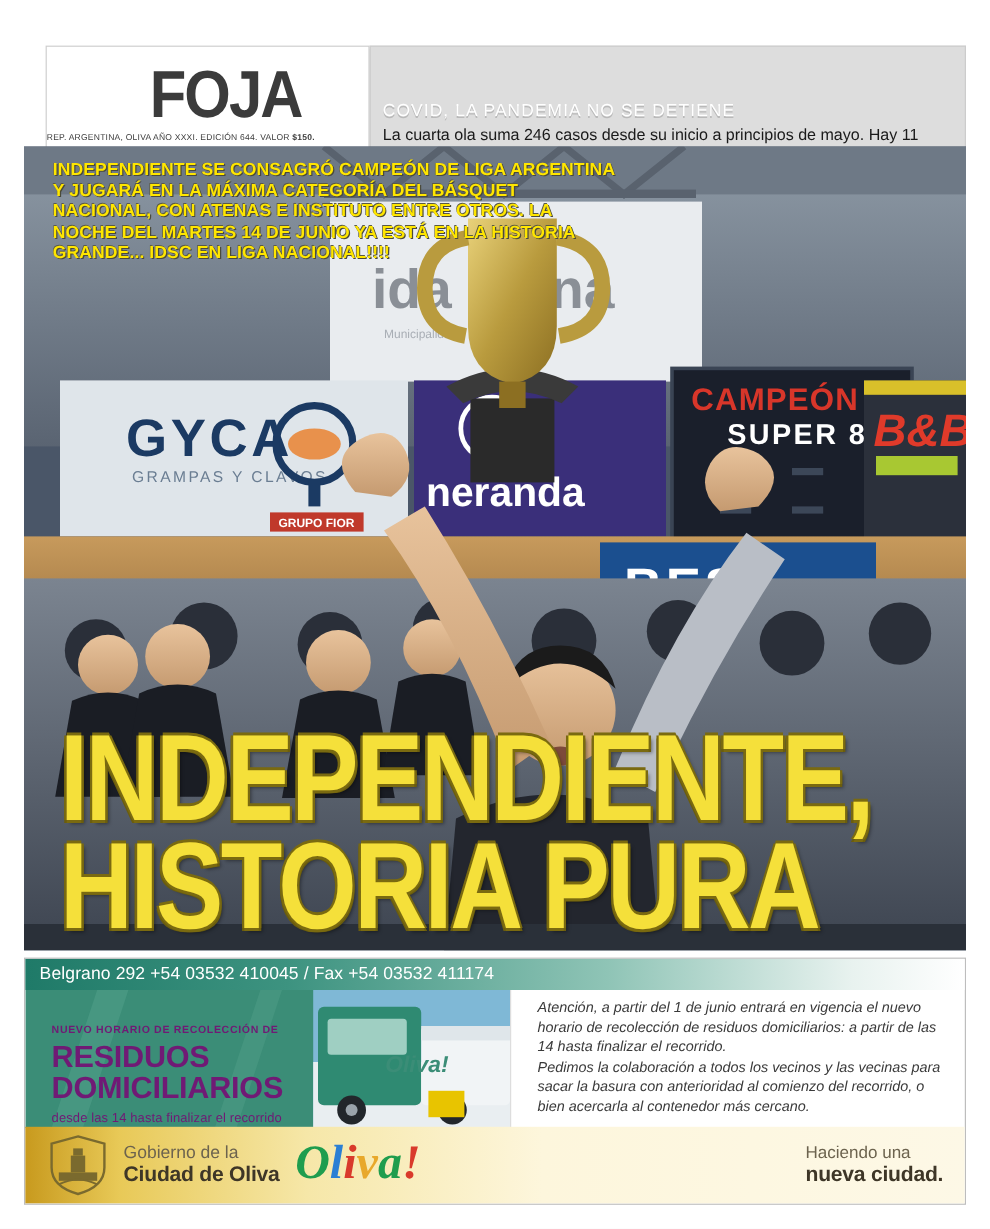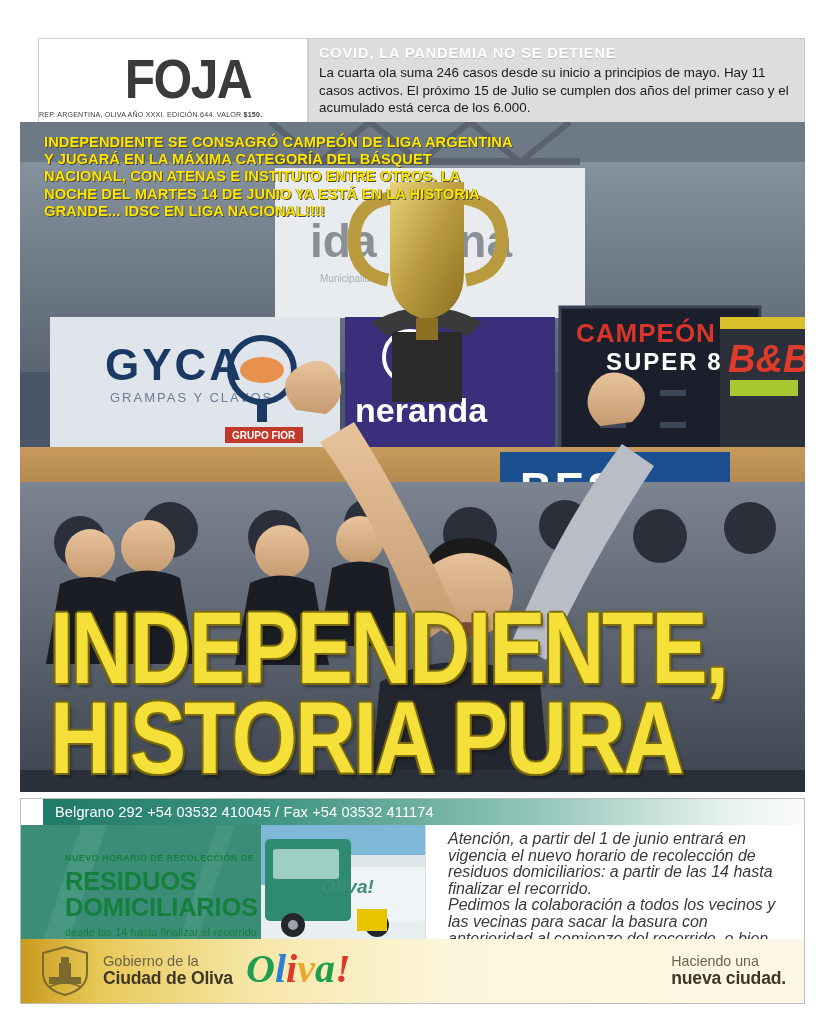--- a/index.html
+++ b/index.html
@@ -27,22 +27,22 @@
     position:absolute; bottom:4px; left:0; right:0; text-align:left;
     font-size:7.1px; color:#3b3b3b; letter-spacing:.2px; white-space:nowrap;
   }
   .mast-sub b { font-weight:bold; }
 
   .covid-box {
     position:absolute; left:288px; top:18px; width:497px; height:86px;
     background:#dddddd; border:1px solid #cccccc; padding:6px 8px 0 10px;
   }
   .covid-kicker {
-    font-weight:bold; font-size:14.5px; color:#ffffff; letter-spacing:.9px;
-    line-height:17px; text-shadow:0 1px 0 rgba(150,150,150,.5);
+    font-weight:normal; font-size:14.5px; color:#ffffff; letter-spacing:.9px;
+    line-height:17px; text-shadow:0 1px 0 rgba(150,150,150,.5);margin-top:40px;
   }
   .covid-body {
     font-size:13.4px; color:#1a1a1a; line-height:17.6px; margin-top:2px;
   }
 
   
   .photo {
     position:absolute; left:20px; top:122px; width:785px; height:670px;
     overflow:hidden; background:#4a5668;
   }
@@ -69,32 +69,32 @@
       2px 2px 0 #6b5d0d, -2px 2px 0 #6b5d0d, 3px 3px 3px rgba(0,0,0,.4);
   }
   .headline .l1 { font-size:84px; line-height:76px; transform:scaleY(1.22); transform-origin:left bottom; display:block; }
   .headline .l2 { font-size:84px; line-height:76px; transform:scaleY(1.22); transform-origin:left bottom; display:block; margin-top:14px; }
 
   
   .ad { position:absolute; left:20px; top:798px; width:785px; height:206px; border:1px solid #bdbdbd; background:#fff; overflow:hidden; }
   .ad-bar {
     position:absolute; left:0; top:0; width:100%; height:26px;
     background:linear-gradient(90deg,#1f7a68 0%,#3d9380 28%,#8fc4b6 62%,#e8f2ef 88%,#ffffff 100%);
-    color:#ffffff; font-size:14.6px; line-height:26px; padding-left:12px; letter-spacing:.1px;margin-left:22px;
+    color:#ffffff; font-size:14.6px; line-height:26px; padding-left:12px; letter-spacing:.1px;
   }
   .ad-body { position:absolute; left:0; top:26px; width:100%; height:115px; }
   .ad-left { position:absolute; left:0; top:0; width:404px; height:115px; overflow:hidden; }
   .ad-left svg { position:absolute; inset:0; width:100%; height:100%; }
-  .ad-left-text { position:absolute; left:22px; top:28px; width:250px; color:#15803d;margin-left:22px; }
+  .ad-left-text { position:absolute; left:22px; top:28px; width:250px; color:#701a75; }
   .ad-kicker { font-size:8.8px; font-weight:bold; letter-spacing:.55px; margin-bottom:5px; }
   .ad-big { font-size:25.5px; font-weight:bold; line-height:26px; letter-spacing:-.2px; }
   .ad-note { font-size:10.8px; margin-top:6px; letter-spacing:.1px; }
 
   .ad-right { position:absolute; left:404px; top:0; right:0; height:115px; padding:6px 14px 0 22px; border-left:1px solid #ddd; }
-  .ad-right p { font-size:16px; line-height:16.6px; color:#3a3a3a; font-style:italic; }
+  .ad-right p { font-size:12px; line-height:16.6px; color:#3a3a3a; font-style:italic; }
 
   .gov { position:absolute; left:0; bottom:0; width:100%; height:64px;
          background:linear-gradient(90deg,#c89a1e 0%,#e8c957 10%,#f6e7a8 30%,#fdf6dc 55%,#fdf8e6 100%); }
   .gov-shield { position:absolute; left:18px; top:6px; width:52px; height:52px; }
   .gov-text { position:absolute; left:82px; top:14px; color:#4e4636; line-height:17px; }
   .gov-text .t1 { font-size:14.6px; color:#6c634e; }
   .gov-text .t2 { font-size:17.6px; font-weight:bold; color:#3e3627; letter-spacing:-.2px; }
   .gov-oliva { position:absolute; left:225px; top:6px; font-size:40px; font-style:italic; font-weight:bold;
                font-family:"Liberation Serif", serif; }
   .gov-oliva span { display:inline-block; }

